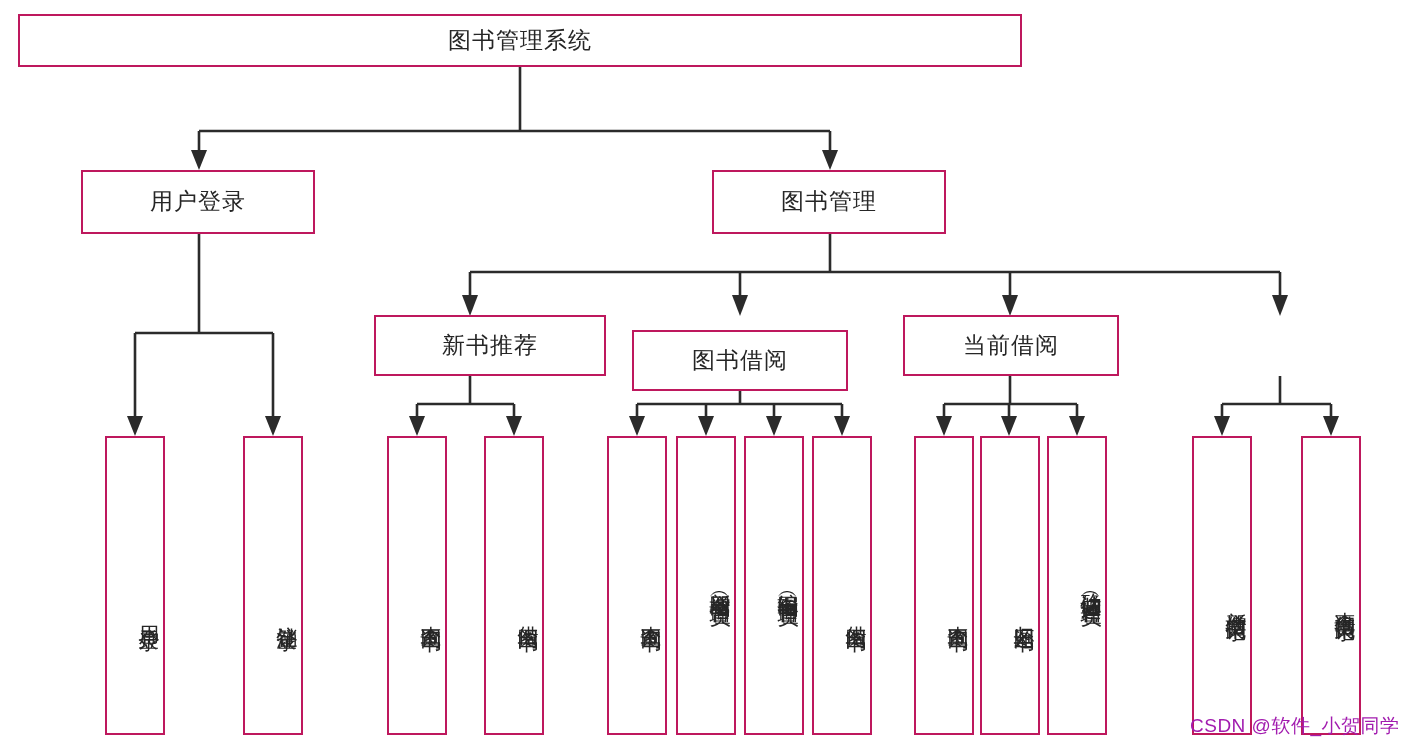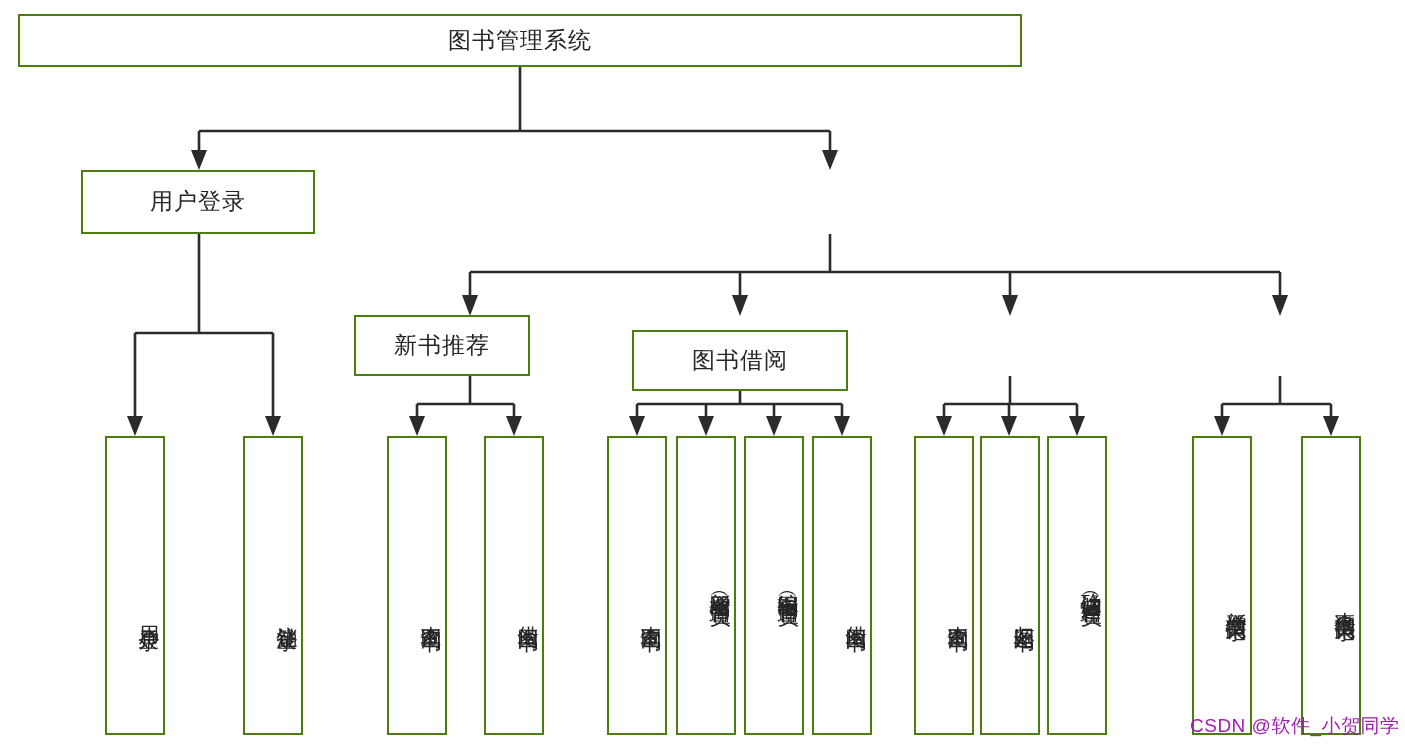--- a/index.html
+++ b/index.html
@@ -13,21 +13,21 @@
   #canvas {
     position: relative;
     width: 1405px;
     height: 747px;
     background: #ffffff;
     overflow: hidden;
   }
   .node {
     position: absolute;
     box-sizing: border-box;
-    border: 2px solid #4d7c0f;
+    border: 2px solid #be185d;
     background: #ffffff;
     display: flex;
     align-items: center;
     justify-content: center;
     color: #262626;
   }
   .node.horiz {
     font-size: 23px;
     letter-spacing: 1px;
     line-height: 1.2;
@@ -132,25 +132,27 @@
     <line x1="1222" y1="404" x2="1222" y2="418"></line>
     <line x1="1331" y1="404" x2="1331" y2="418"></line>
     <polygon class="arrowhead" points="1214,416 1230,416 1222,436"></polygon>
     <polygon class="arrowhead" points="1323,416 1339,416 1331,436"></polygon>
   </svg>
 
   <div class="node horiz node-root" style="left:18px; top:14px; width:1004px; height:53px;">图书管理系统</div>
 
   <div class="node horiz" style="left:81px; top:170px; width:234px; height:64px;">用户登录</div>
 
+  <div class="node horiz" style="left:712px; top:170px; width:234px; height:64px;">图书管理</div>
 
-  <div class="node horiz" style="left:354px; top:315px; width:176px; height:61px;">新书推荐</div>
+  <div class="node horiz" style="left:374px; top:315px; width:232px; height:61px;">新书推荐</div>
 
   <div class="node horiz" style="left:632px; top:315px; width:216px; height:61px;margin-top:15px;">图书借阅</div>
 
+  <div class="node horiz" style="left:903px; top:315px; width:216px; height:61px;">当前借阅</div>
 
 
   <div class="node vert" style="left:105px; top:436px; width:60px; height:299px; padding-top:60px;">用户登录</div>
 
   <div class="node vert" style="left:243px; top:436px; width:60px; height:299px; padding-top:60px;">注销登录</div>
 
   <div class="node vert" style="left:387px; top:436px; width:60px; height:299px; padding-top:60px;">查询图书</div>
 
   <div class="node vert" style="left:484px; top:436px; width:60px; height:299px; padding-top:60px;">借阅图书</div>
 

